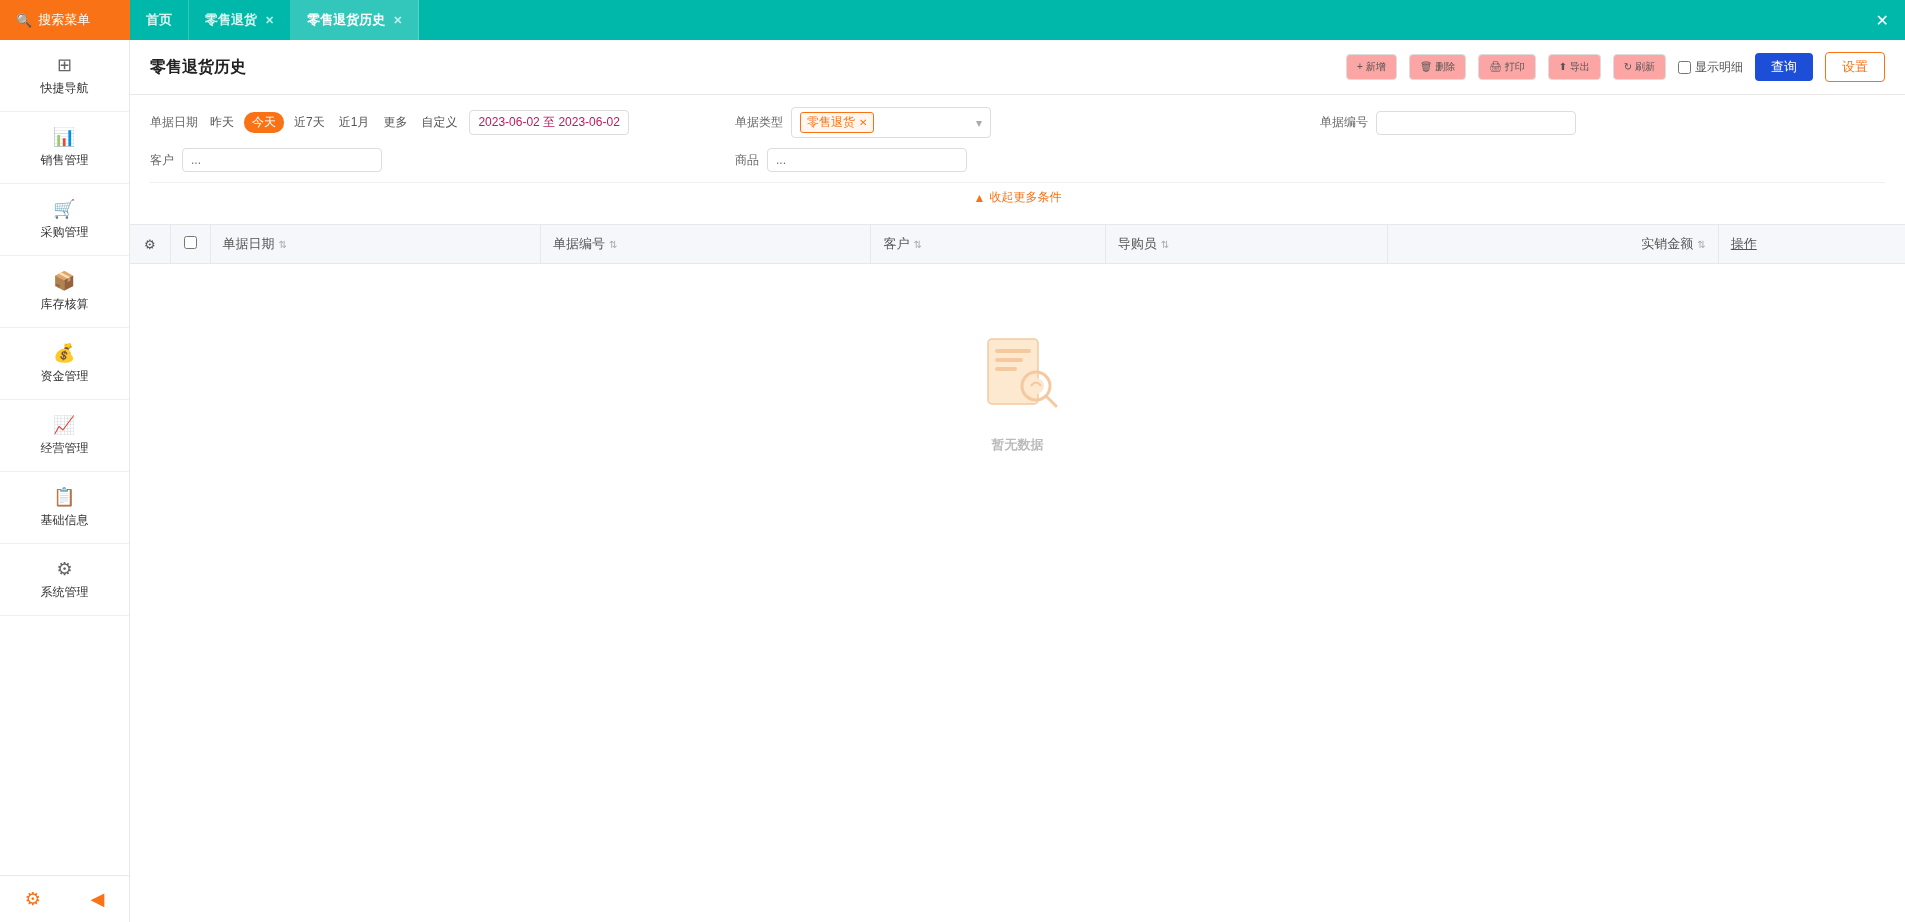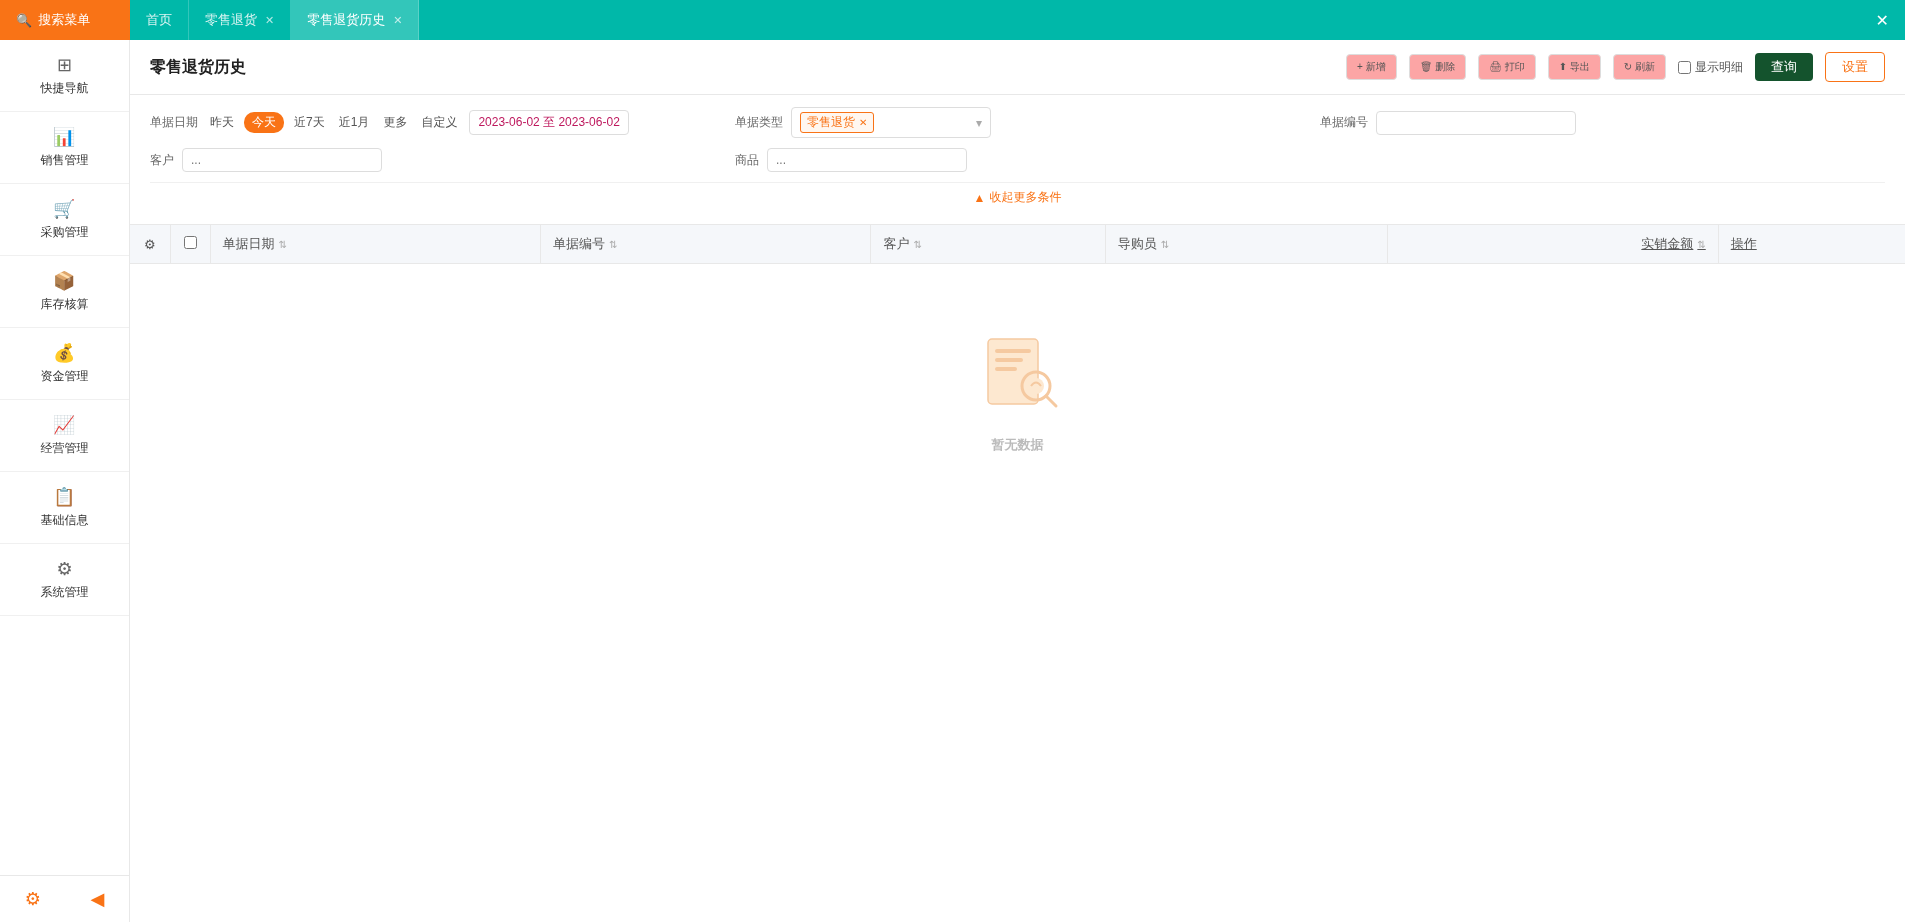--- a/index.html
+++ b/index.html
@@ -28,20 +28,21 @@
     .top-bar .tab {
       display: flex;
       align-items: center;
       gap: 6px;
       padding: 0 16px;
       height: 100%;
       color: rgba(255,255,255,0.85);
       font-size: 13px;
       cursor: pointer;
       border-right: 1px solid rgba(255,255,255,0.2);
+      font-weight: bold;
     }
     .top-bar .tab.active {
       background: rgba(255,255,255,0.2);
       color: #fff;
     }
     .top-bar .tab .close-btn {
       font-size: 11px;
       color: rgba(255,255,255,0.7);
       cursor: pointer;
       margin-left: 2px;
@@ -119,21 +120,21 @@
       gap: 4px;
       padding: 5px 10px;
       border: 1px solid #ddd;
       border-radius: 4px;
       background: #fca5a5;
       cursor: pointer;
       font-size: 10px;
       color: #555;
     }
     .btn-query {
-      background: #14532d;
+      background: #1d4ed8;
       color: #fff;
       border: none;
       padding: 5px 16px;
       border-radius: 4px;
       cursor: pointer;
       font-size: 13px;
     }
     .btn-set {
       background: #fff;
       color: #f97316;
@@ -486,21 +487,21 @@
                   <span>客户</span>
                   <span class="sort-icon">⇅</span>
                 </div>
               </th>
               <th>
                 <div class="th-sort">
                   <span>导购员</span>
                   <span class="sort-icon">⇅</span>
                 </div>
               </th>
-              <th style="text-align:right;text-decoration:underline;">
+              <th style="text-align:right;">
                 <div class="th-sort" style="justify-content:flex-end;">
                   <span>实销金额</span>
                   <span class="sort-icon">⇅</span>
                 </div>
               </th>
               <th>操作</th>
             </tr>
           </thead>
           <tbody>
 

